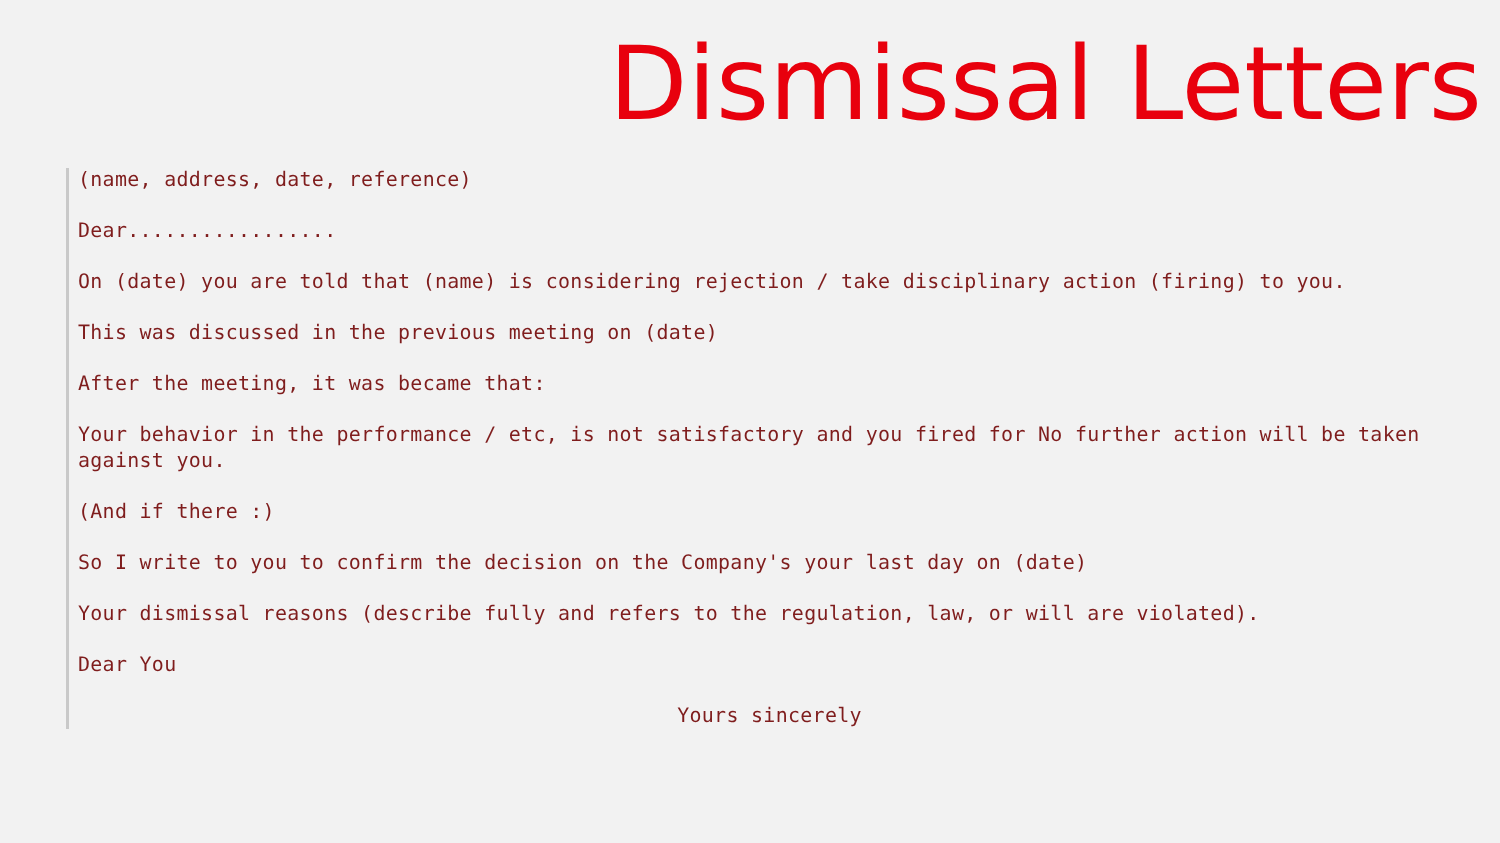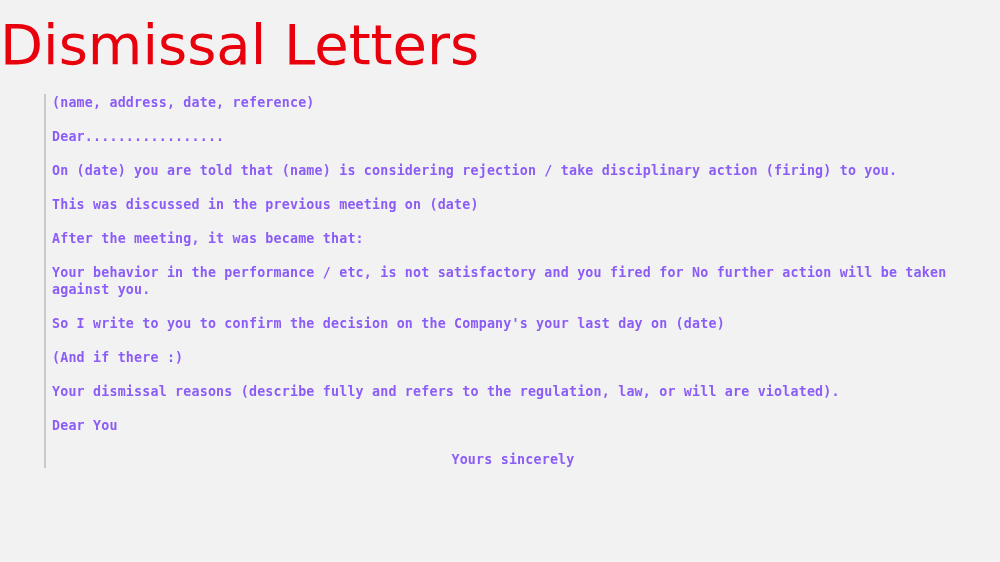--- a/index.html
+++ b/index.html
@@ -14,68 +14,67 @@
     overflow: hidden;
   }
   .page {
     position: relative;
     width: 1000px;
     height: 562px;
     background: #f2f2f2;
     box-sizing: border-box;
   }
   .doc-title {
-    margin: 0;
+    margin: 12px;
     padding: 0;
-    text-align: left;
+    text-align: right;
     color: #e8000d;
     font-family: "DejaVu Sans", sans-serif;
     font-weight: 400;
-    font-size: 56px;
+    font-size: 68px;
     line-height: 86px;
     letter-spacing: 0px;
     padding-top: 2px;
   }
   .letter-body {
     position: relative;
     margin: 6px 0 0 44px;
     padding-left: 6px;
     width: 930px;
     border-left: 2px solid #c9c9c9;
     box-sizing: border-box;
   }
   .letter-body p {
     font-family: "DejaVu Sans Mono", monospace;
     font-size: 13.3px;
     line-height: 17px;
-    color: #8b5cf6;
+    color: #7f1d1d;
     margin: 0 0 17px 0;
     letter-spacing: 0.2px;
     white-space: pre-wrap;
-    font-weight: bold;
   }
   .letter-body p:last-child {
     margin-bottom: 0;
     text-align: center;
   }
 </style>
 </head>
 <body>
 
 <div class="page">
 
   <h1 class="doc-title">Dismissal Letters</h1>
 
   <div class="letter-body">
     <p>(name, address, date, reference)</p>
     <p>Dear.................</p>
     <p>On (date) you are told that (name) is considering rejection / take disciplinary action (firing) to you.</p>
     <p>This was discussed in the previous meeting on (date)</p>
     <p>After the meeting, it was became that:</p>
     <p>Your behavior in the performance / etc, is not satisfactory and you fired for No further action will be taken against you.</p>
+    <p>(And if there :)</p>
     <p>So I write to you to confirm the decision on the Company's your last day on (date)</p>
-    <p>(And if there :)</p>
     <p>Your dismissal reasons (describe fully and refers to the regulation, law, or will are violated).</p>
     <p>Dear You</p>
     <p>Yours sincerely</p>
   </div>
 
 </div>
 
 </body></html>

